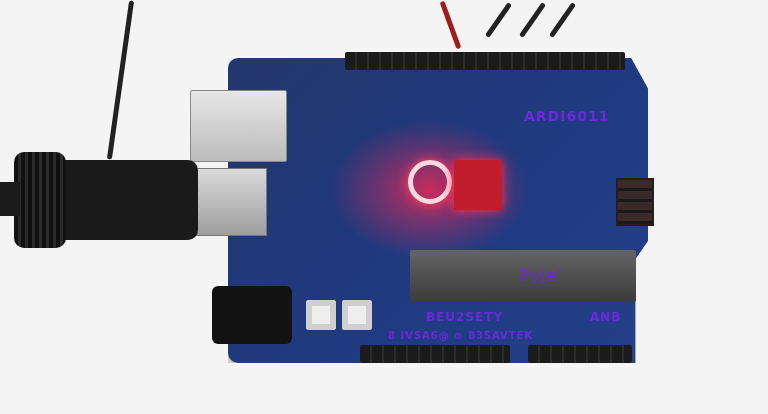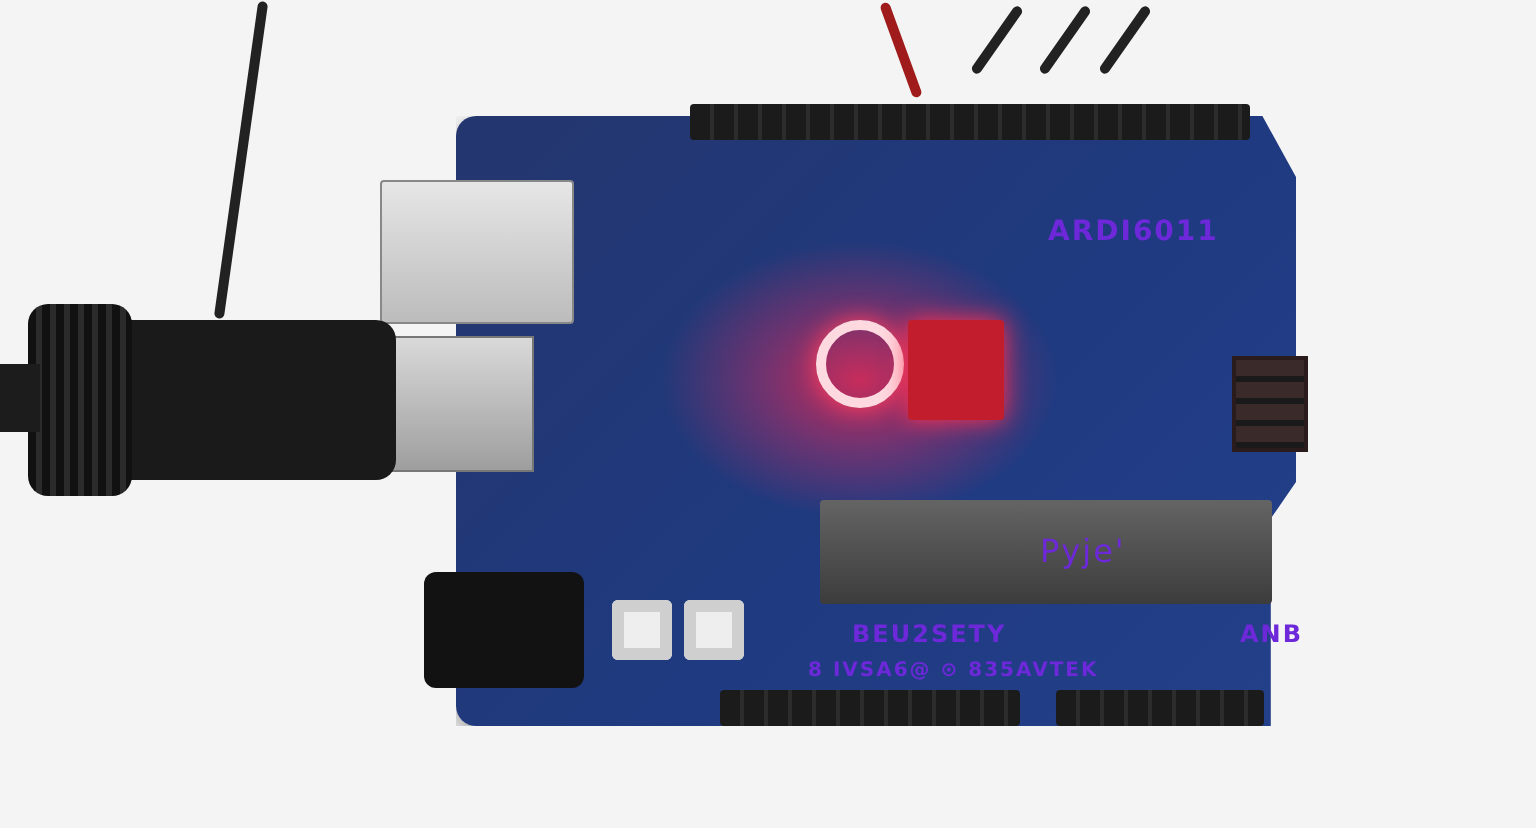--- a/index.html
+++ b/index.html
@@ -52,14 +52,14 @@
 <div class="abs chip"></div>
 <div class="abs ic-big"></div>
 <div class="abs hdr-female"></div>
 
 <div class="abs btn" style="left:306px;top:300px;"></div>
 <div class="abs btn" style="left:342px;top:300px;"></div>
 
 <div class="abs silk" style="left:524px;top:108px;font-size:14px;">ARDI6011</div>
 <div class="abs silk" style="left:520px;top:222px;font-size:16px;font-weight:normal;margin-top:44px;">Pyje'</div>
 <div class="abs silk" style="left:426px;top:310px;font-size:12px;text-align:right;">BEU2SETY</div>
-<div class="abs silk" style="left:620px;top:310px;font-size:12px;">ANB</div>
-<div class="abs silk" style="left:404px;top:330px;font-size:10px;text-align:center;">8 IVSA6@ ⊙ 835AVTEK</div>
+<div class="abs silk" style="left:590px;top:310px;font-size:12px;">ANB</div>
+<div class="abs silk" style="left:388px;top:330px;font-size:10px;text-align:center;">8 IVSA6@ ⊙ 835AVTEK</div>
 
 </body></html>

